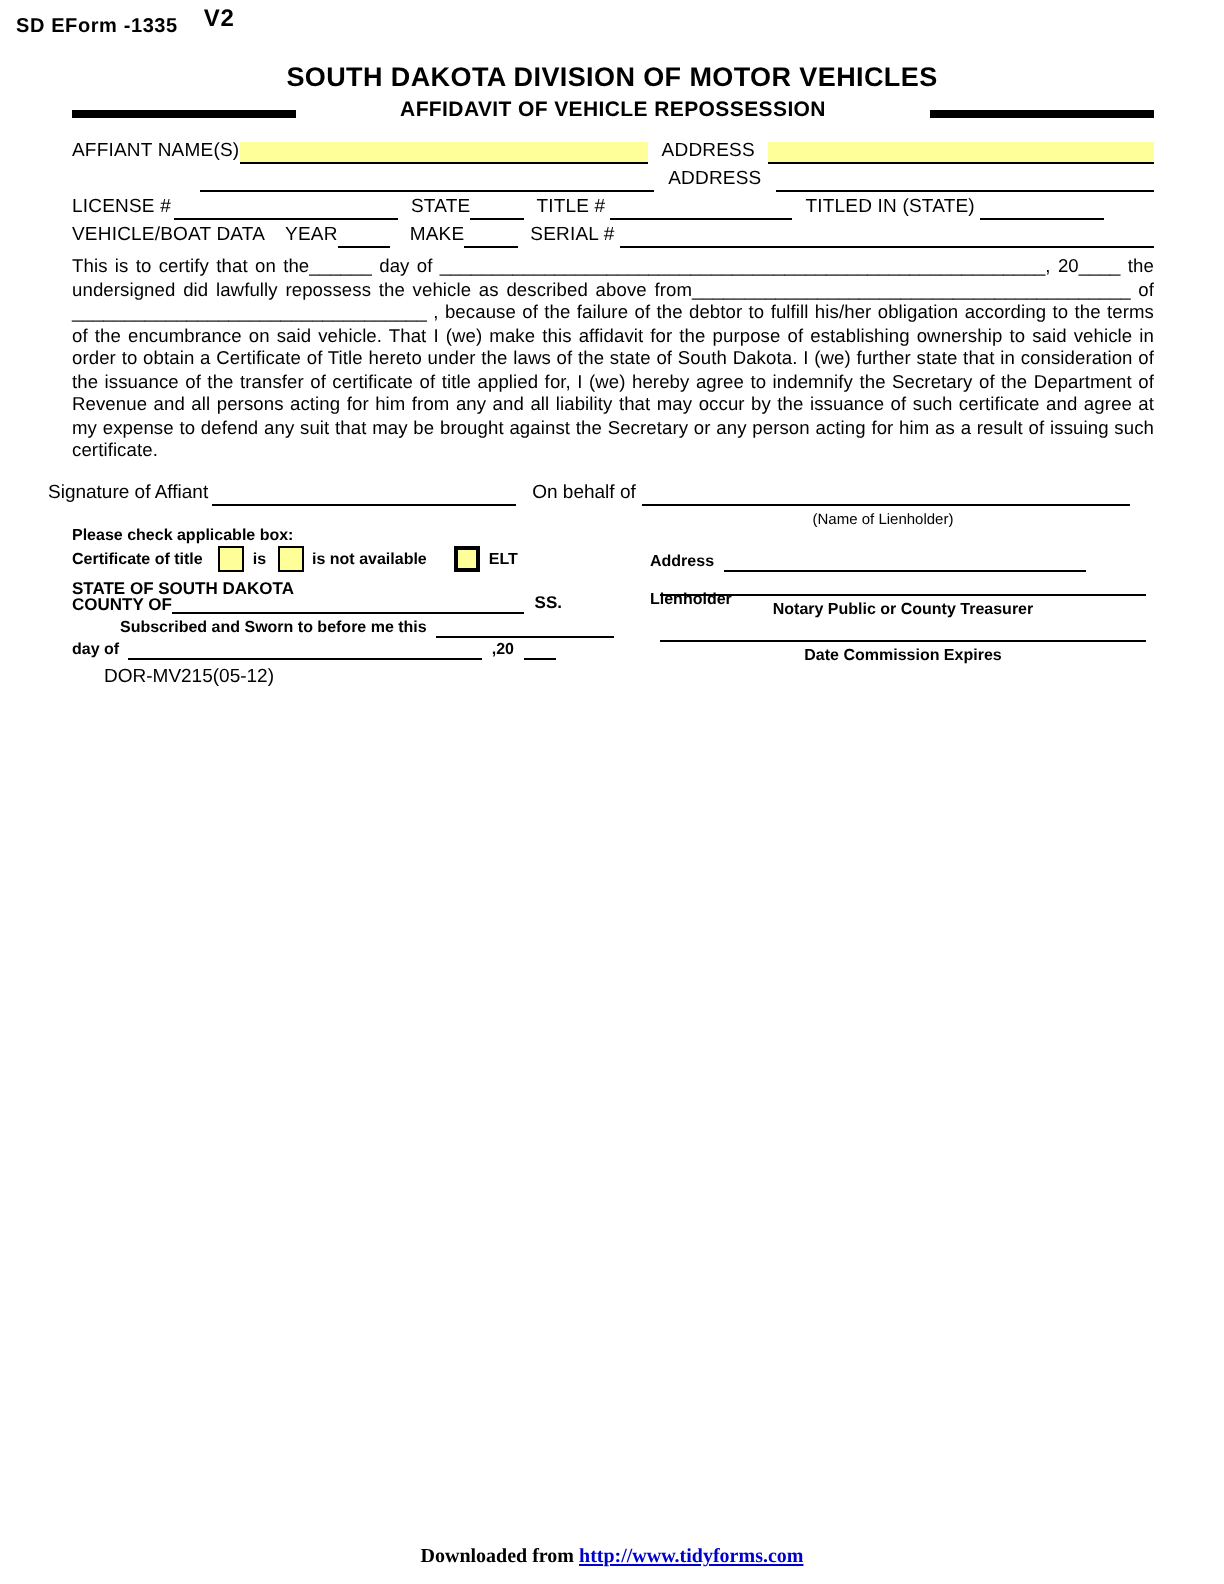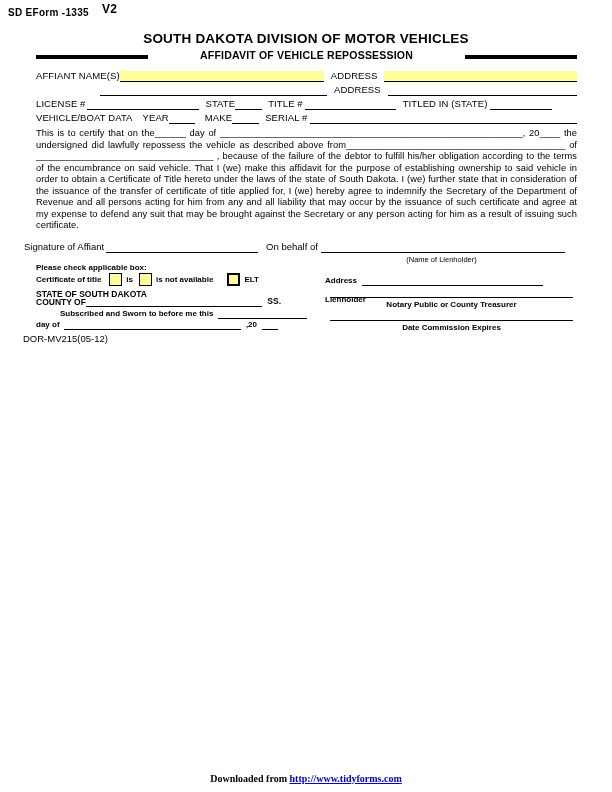--- a/index.html
+++ b/index.html
@@ -53,21 +53,21 @@
   
   .state-sd { position:absolute; top:289px; left:36px; font-size:8.5px; font-weight:bold; }
   .county-row { position:absolute; top:296px; left:36px; width:245px; display:flex; align-items:flex-end; height:11px; font-size:8.5px; font-weight:bold; white-space:nowrap; }
   .county-row .ss { margin-left:5px; padding-bottom:1px; }
   .subscribed-row { position:absolute; top:308px; left:36px; width:247px; display:flex; align-items:flex-end; height:11px; font-size:8px; font-weight:bold; white-space:nowrap;margin-left:24px; }
   .subscribed-row .lbl { margin-right:5px; padding-bottom:1px; }
   .dayof-row { position:absolute; top:319px; left:36px; width:242px; display:flex; align-items:flex-end; height:11px; font-size:8px; font-weight:bold; white-space:nowrap; }
   .dayof-row .lbl { padding-bottom:1px; }
   .dayof-row .y20 { margin:0 5px; padding-bottom:1px; }
   .dayof-row .yr-blank { width:16px; }
-  .doc-code { position:absolute; top:333px; left:23px; font-size:9.5px; }
+  .doc-code { position:absolute; top:333px; left:52px; font-size:9.5px; }
 
   
   .sigline { position:absolute; left:330px; width:243px; border-top:1px solid #000; }
   .nline1 { top:297px; }
   .nline2 { top:320px; }
   .ncaption { position:absolute; left:330px; width:243px; text-align:center; font-size:8px; font-weight:bold; }
   .ncap1 { top:300px; }
   .ncap2 { top:323px; }
 
   

